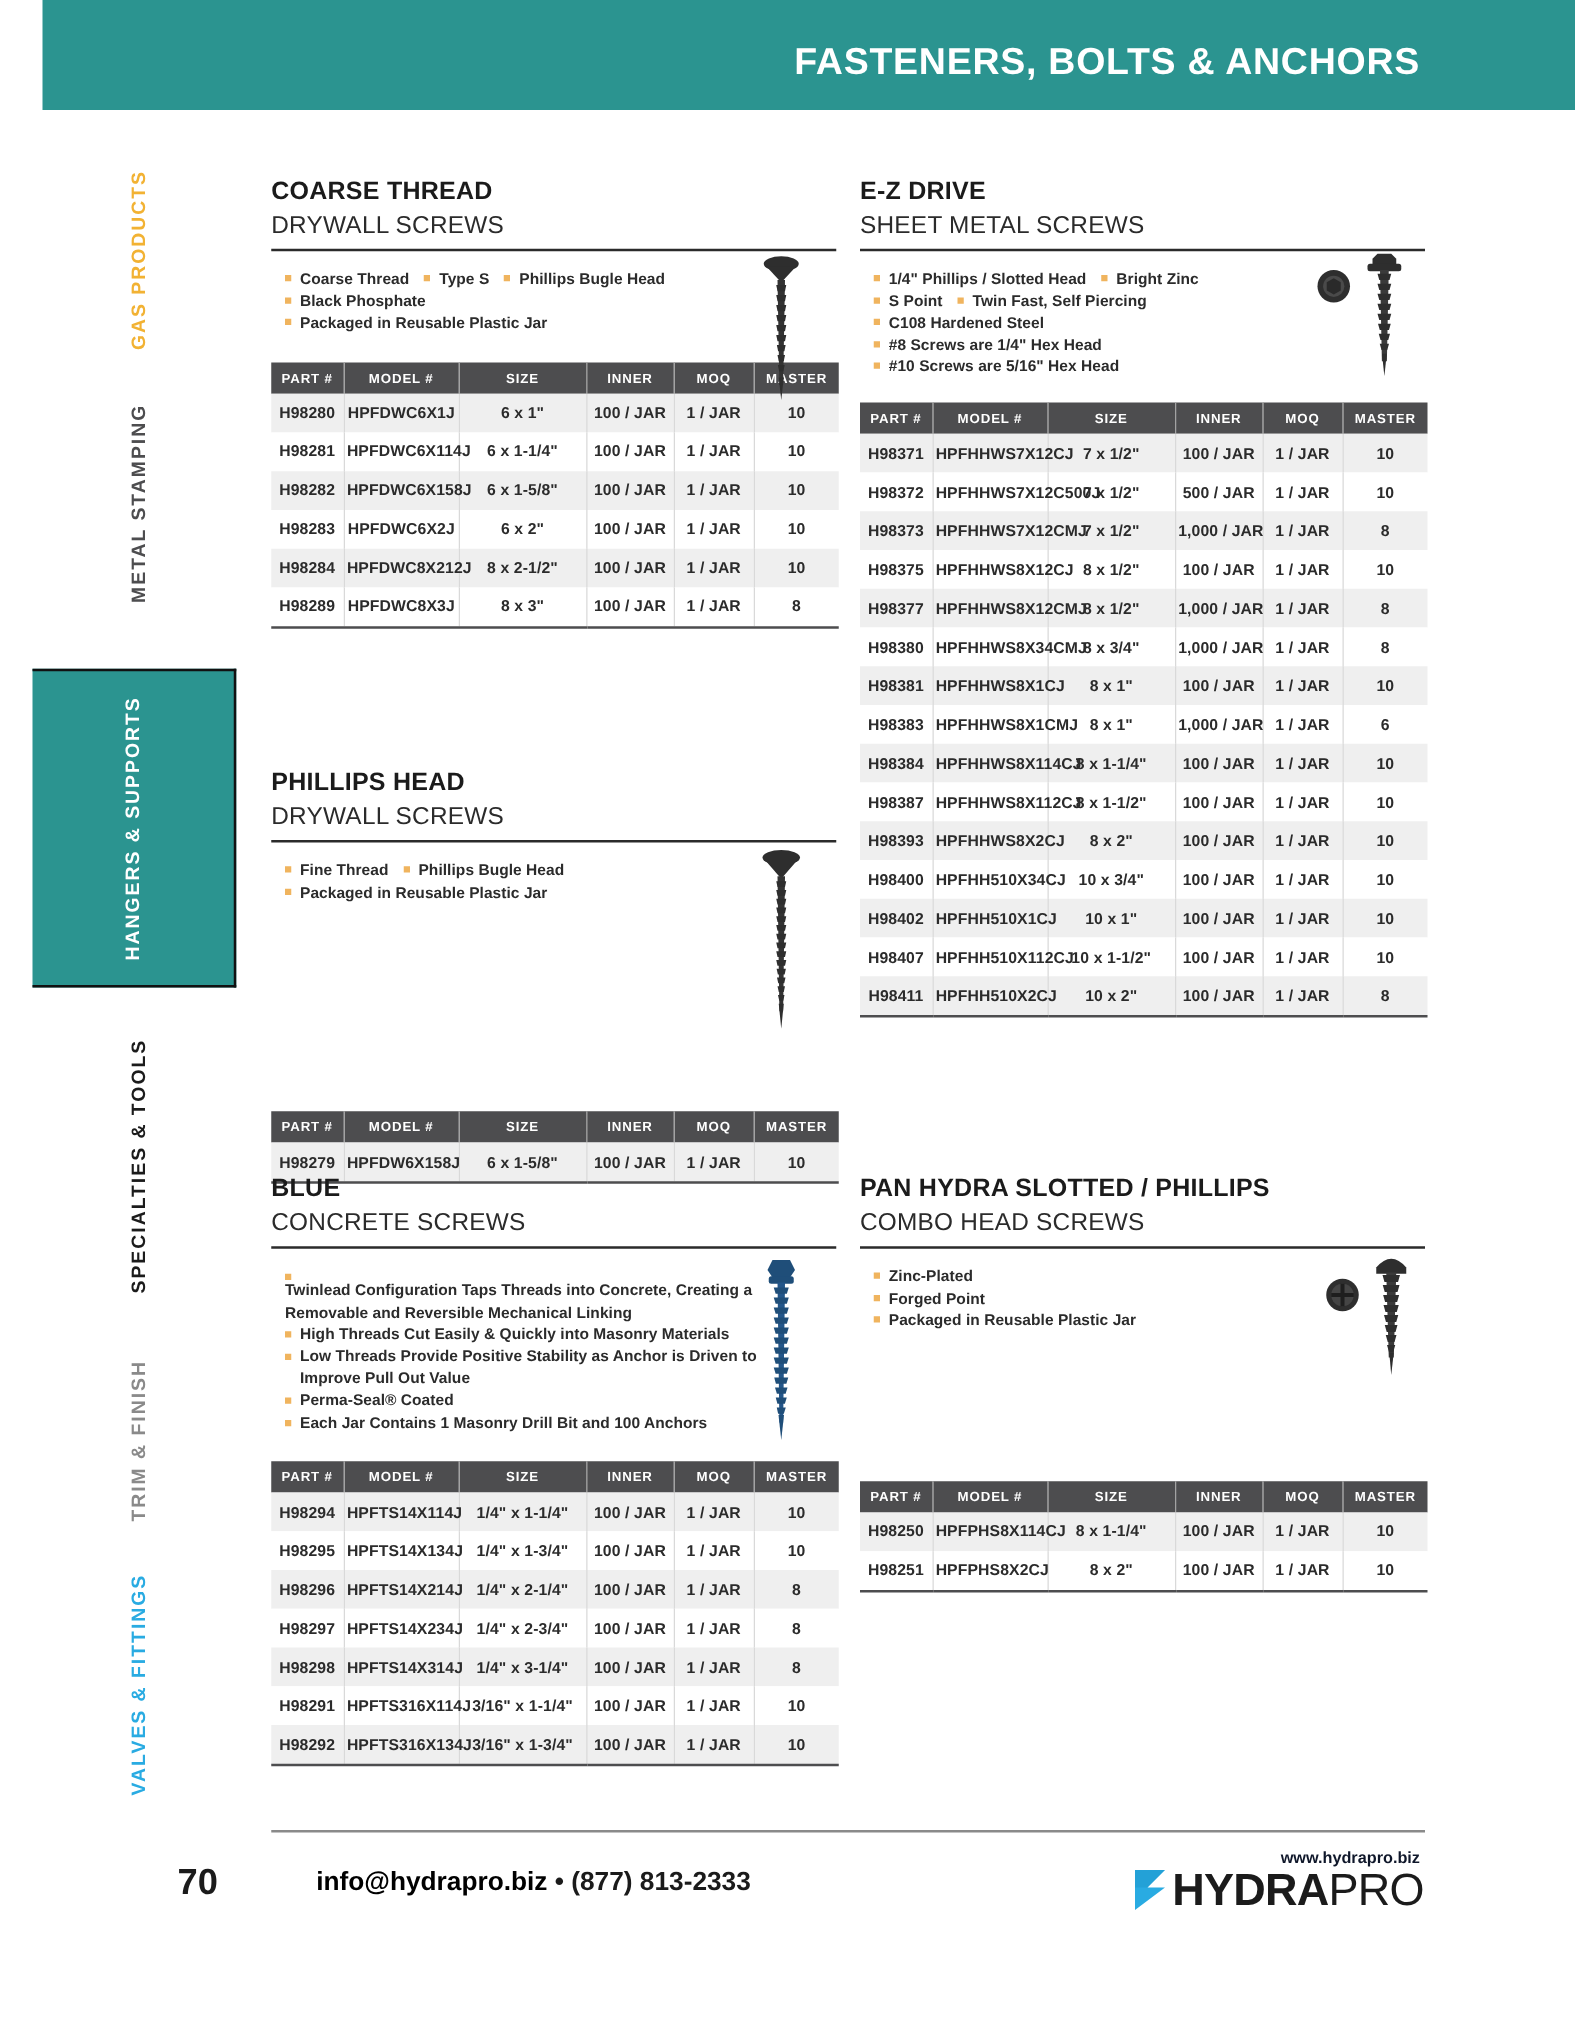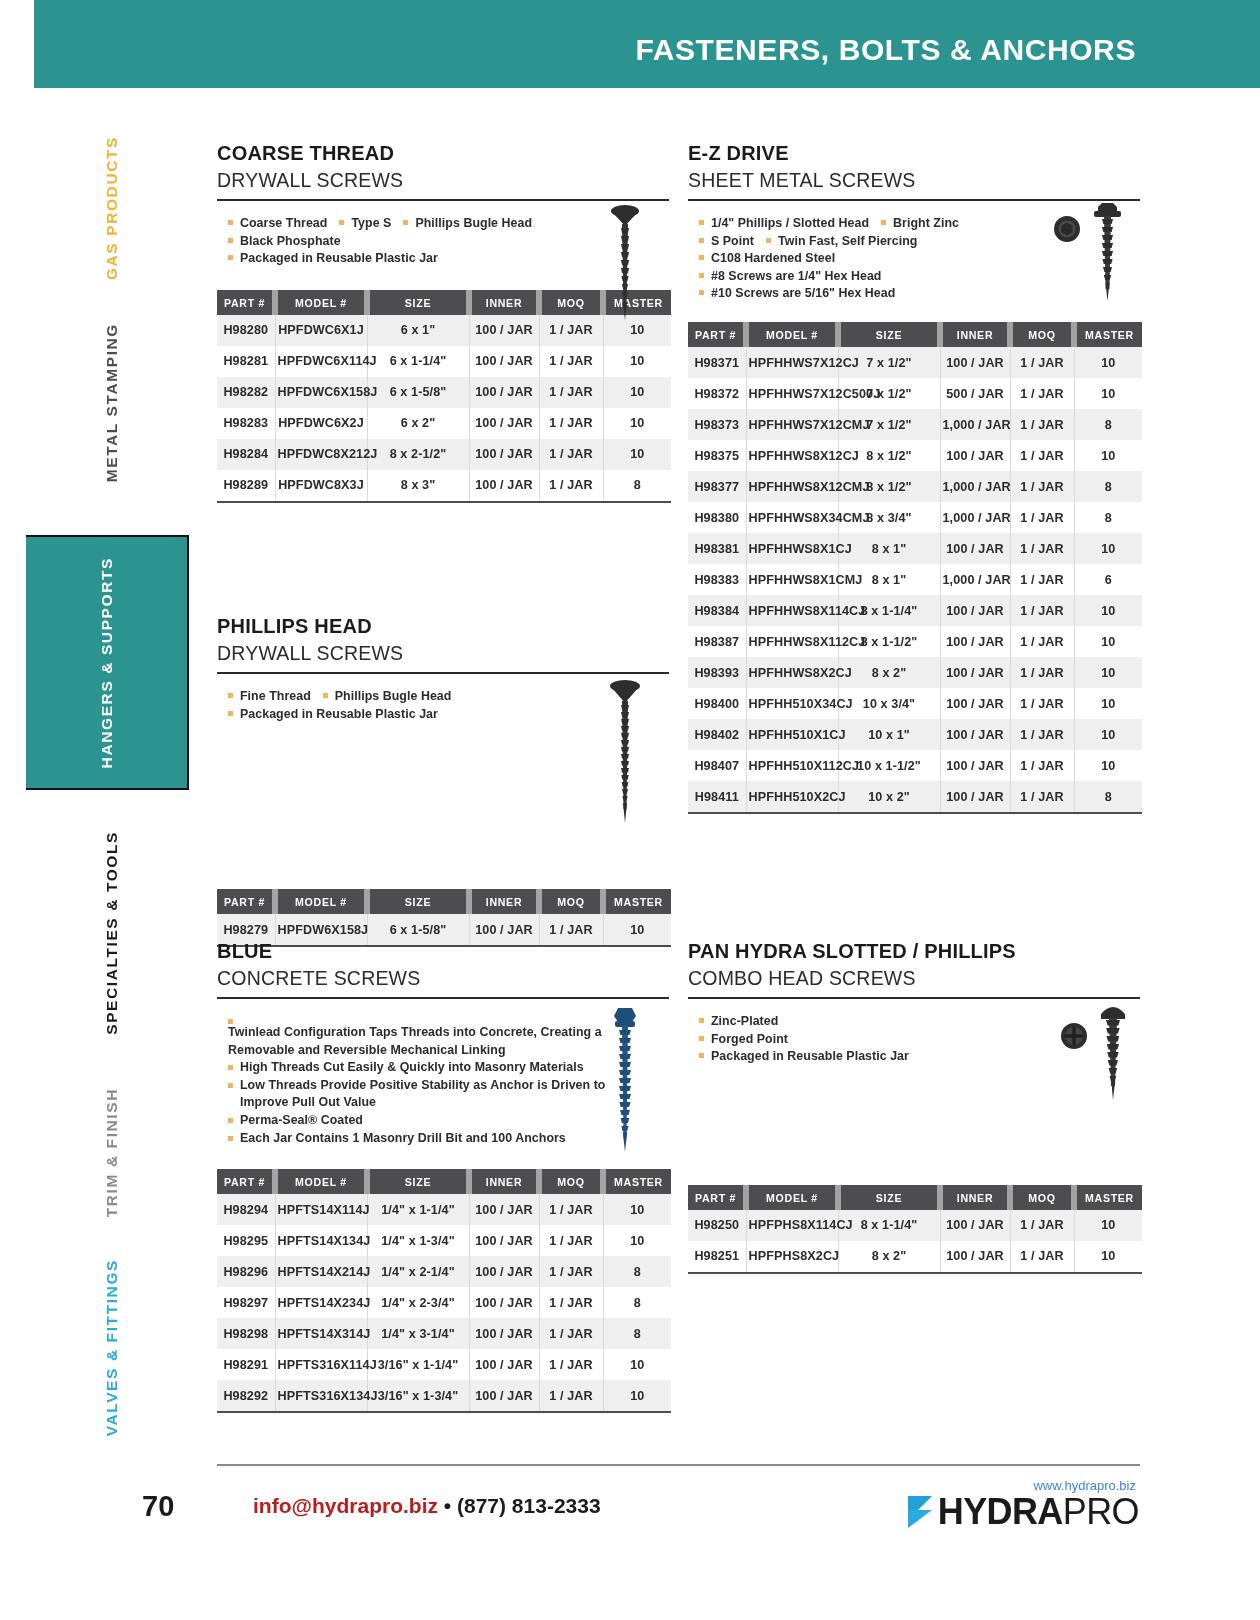--- a/index.html
+++ b/index.html
@@ -115,21 +115,21 @@
   }
   table.spec thead th {
     background: #4d4d4f;
     color: #ffffff;
     font-family: "Liberation Sans", sans-serif;
     font-weight: 700;
     font-size: 10.6px;
     letter-spacing: 0.7px;
     padding: 7px 2px 6px;
     text-align: center;
-    border-right: 6px solid #a3a3a3;
+    border-right: 1px solid #a3a3a3;
   }
   table.spec thead th:last-child { border-right: none; }
   table.spec tbody td {
     font-size: 12.6px;
     font-weight: 700;
     color: #2b2b2b;
     text-align: center;
     padding: 8.5px 2px;
     border-right: 1px solid #d9d9d9;
     white-space: nowrap;
@@ -158,26 +158,26 @@
   .page-num {
     position: absolute; left: 108px; top: 1490px;
     font-family: "Liberation Sans", sans-serif;
     font-weight: 700; font-size: 29px; color: #1b1b1b;
   }
   .foot-contact {
     position: absolute; left: 219px; top: 1494px;
     font-family: "Liberation Sans Narrow", "Liberation Sans", sans-serif;
     font-weight: 700; font-size: 21px; white-space: nowrap;
   }
-  .foot-email { color: #b91c1c; text-align: center; }
+  .foot-email { color: #000000; text-align: center; }
   .foot-phone { color: #1b1b1b; }
   .foot-web {
     position: absolute; right: 158px; top: 1478px;
     font-family: "Liberation Sans Narrow", "Liberation Sans", sans-serif;
-    font-weight: 400; font-size: 13px; color: #3b82f6;
+    font-weight: 700; font-size: 13px; color: #0f172a;
   }
   .logo {
     position: absolute; right: 155px; top: 1494px;
     display: flex; align-items: flex-end;
   }
   .logo-mark { width: 30px; height: 36px; margin-right: 2px; }
   .logo-text {
     font-family: "Liberation Sans Narrow", "Liberation Sans", sans-serif;
     font-size: 36px; letter-spacing: -0.6px; color: #1b1b1b; line-height: 1;
   }

